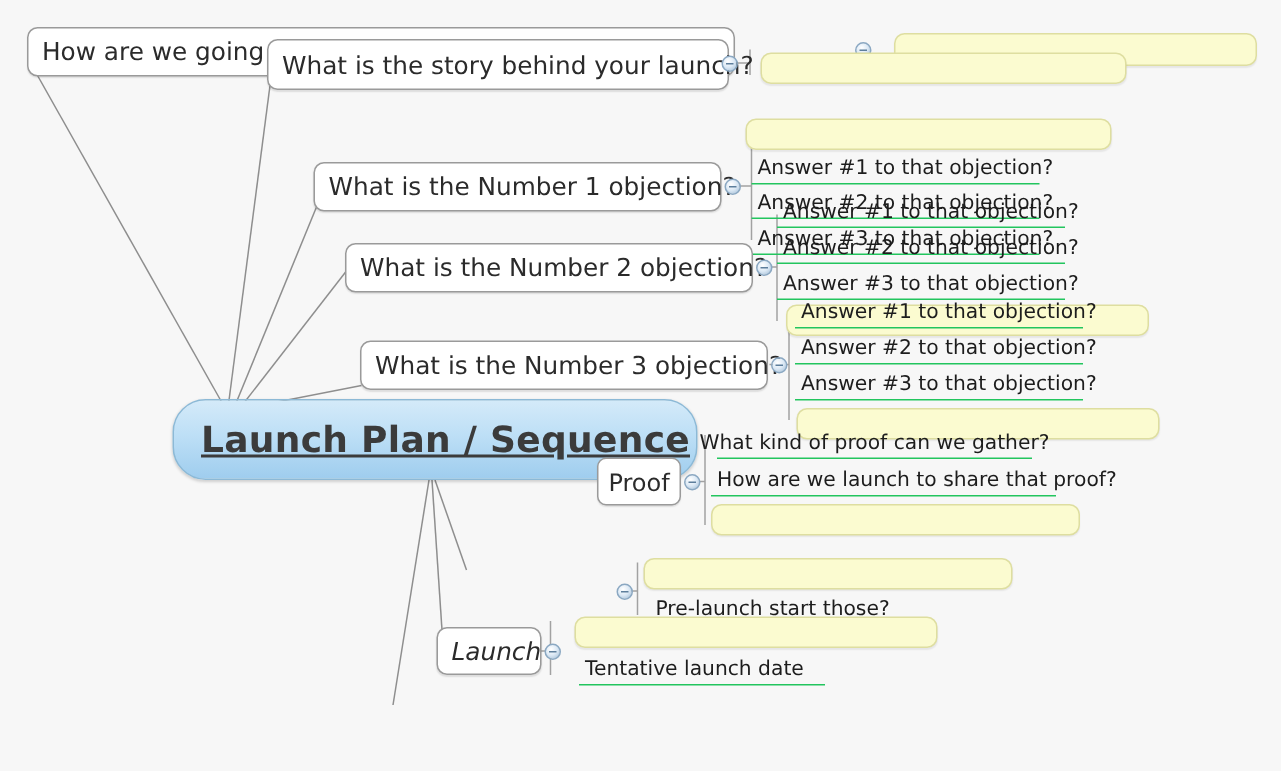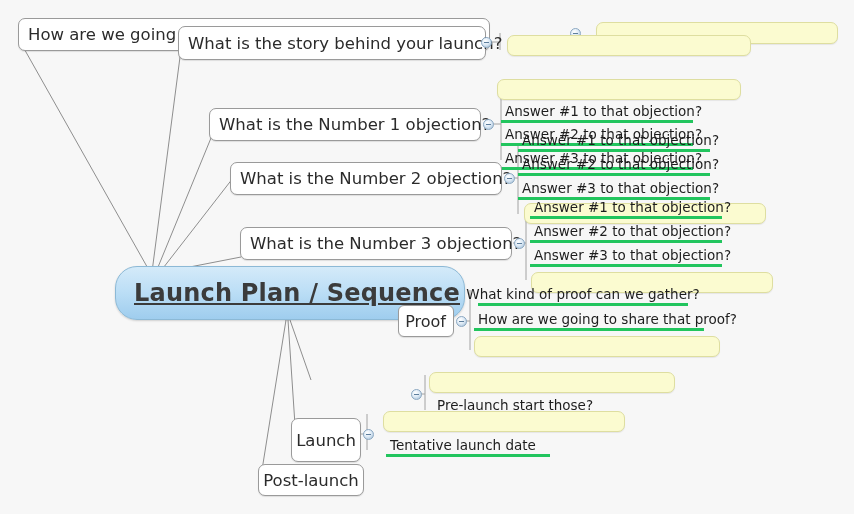--- a/index.html
+++ b/index.html
@@ -48,21 +48,21 @@
   .topic.small {
     font-size: 13.5px;
     border-radius: 6px;
     padding: 0 7px;
   }
 
   
   .underlined {
     background: transparent;
     border: none;
-    border-bottom: 3px solid #22c55e;
+    border-bottom: 1px solid #22c55e;
     border-radius: 0;
     padding: 0 4px 1px 4px;
     font-size: 13.5px;
     color: #1d1d1d;
   }
 
   
   .note {
     background: #fbfbd0;
     border: 1px solid #dedea0;
@@ -192,50 +192,47 @@
     <span>Answer #2 to that objection?</span>
   </div>
   <div class="node underlined" style="left:530px; top:247px; width:192px; height:20px;">
     <span>Answer #3 to that objection?</span>
   </div>
 
   <div class="node root" style="left:115px; top:266px; width:350px; height:54px;">
     <span>Launch Plan / Sequence</span>
   </div>
 
-  <div class="node topic small" style="left:398px; top:305px; width:56px; height:32px; justify-content:flex-end; font-size:16px;">
+  <div class="node topic small" style="left:398px; top:305px; width:56px; height:32px; justify-content:center; font-size:16px;">
     <span>Proof</span>
   </div>
   <div class="handle" style="left:456px; top:316px;"></div>
 
   <div class="node note" style="left:531px; top:272px; width:242px; height:21px;"></div>
 
   <div class="node underlined" style="left:478px; top:286px; width:210px; height:20px;justify-content:center;">
     <span>What kind of proof can we gather?</span>
   </div>
   <div class="node underlined" style="left:474px; top:311px; width:230px; height:20px;">
-    <span>How are we going to share that proof?</span>
+    <span>How are we launch to share that proof?</span>
   </div>
 
   <div class="node note" style="left:474px; top:336px; width:246px; height:21px;"></div>
 
   <div class="handle" style="left:411px; top:389px;"></div>
 
   <div class="node note" style="left:429px; top:372px; width:246px; height:21px;"></div>
   <div class="node underlined" style="left:433px; top:397px; width:188px; height:20px;">
     <span>Pre-launch start those?</span>
   </div>
 
-  <div class="node topic" style="left:291px; top:418px; width:70px; height:44px; justify-content:center;">
+  <div class="node topic" style="left:291px; top:418px; width:70px; height:32px; justify-content:flex-start;font-style:italic;">
     <span>Launch</span>
   </div>
   <div class="handle" style="left:363px; top:429px;"></div>
 
   <div class="node note" style="left:383px; top:411px; width:242px; height:21px;"></div>
   <div class="node underlined" style="left:386px; top:437px; width:164px; height:20px;">
     <span>Tentative launch date</span>
   </div>
 
-  <div class="node topic" style="left:258px; top:464px; width:106px; height:32px; justify-content:center;">
-    <span>Post-launch</span>
-  </div>
 
 </div>
 
 </body></html>

